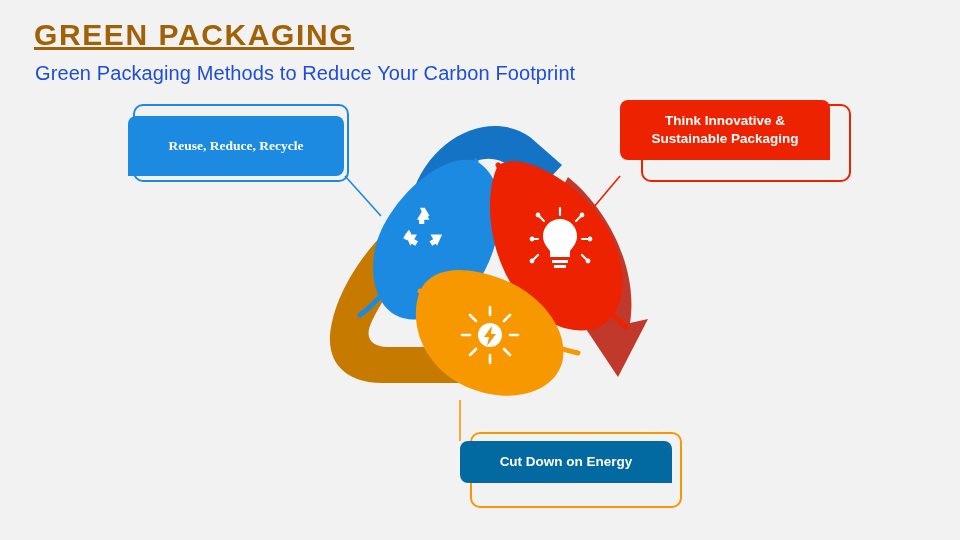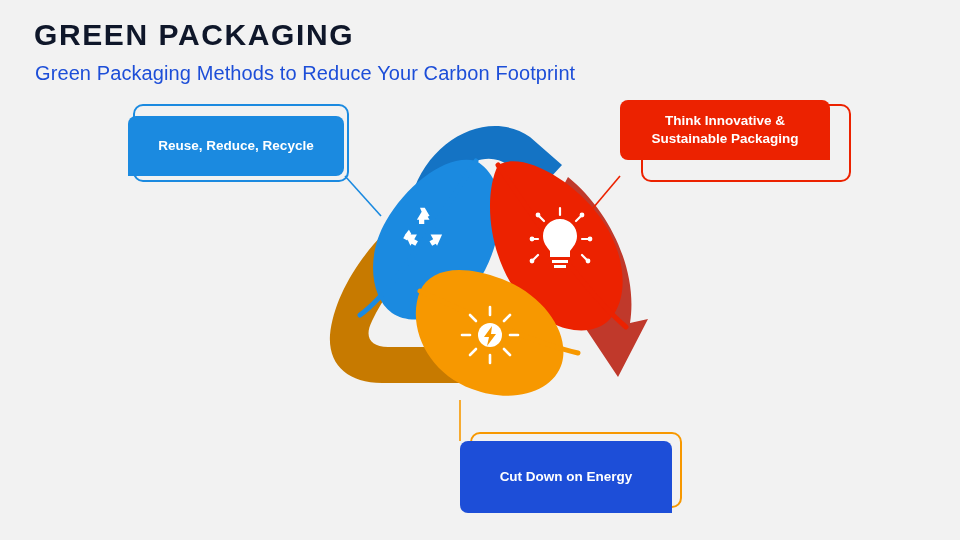--- a/index.html
+++ b/index.html
@@ -19,21 +19,22 @@
     height: 540px;
     background: #f2f2f2;
   }
   .title {
     position: absolute;
     left: 34px;
     top: 18px;
     font-size: 30px;
     font-weight: bold;
     letter-spacing: 1.6px;
-    color: #0f172a;
+    color: #a16207;
+    text-decoration: underline;
   }
   .subtitle {
     position: absolute;
     left: 35px;
     top: 62px;
     font-size: 20px;
     color: #1d4ed8;
     letter-spacing: 0.1px;
   }
 
@@ -71,20 +72,21 @@
     z-index: 3;
   }
   
   #callout-reuse {
     left: 128px;
     top: 116px;
     width: 216px;
     height: 60px;
     background: #1b8ae0;
     border-radius: 8px 8px 8px 0;
+    font-family: Liberation Serif, serif;
   }
   #callout-reuse-outline {
     left: 133px;
     top: 104px;
     width: 216px;
     height: 78px;
     border: 2px solid #1b8ae0;
     border-radius: 10px;
   }
   
@@ -103,22 +105,22 @@
     width: 210px;
     height: 78px;
     border: 2px solid #ec2200;
     border-radius: 10px;
   }
   
   #callout-energy {
     left: 460px;
     top: 441px;
     width: 212px;
-    height: 72px;
-    background: #1d4ed8;
+    height: 42px;
+    background: #0369a1;
     border-radius: 8px 8px 0 8px;
     align-items: center;
   }
   #callout-energy-outline {
     left: 470px;
     top: 432px;
     width: 212px;
     height: 76px;
     border: 2px solid #f79800;
     border-radius: 10px;

